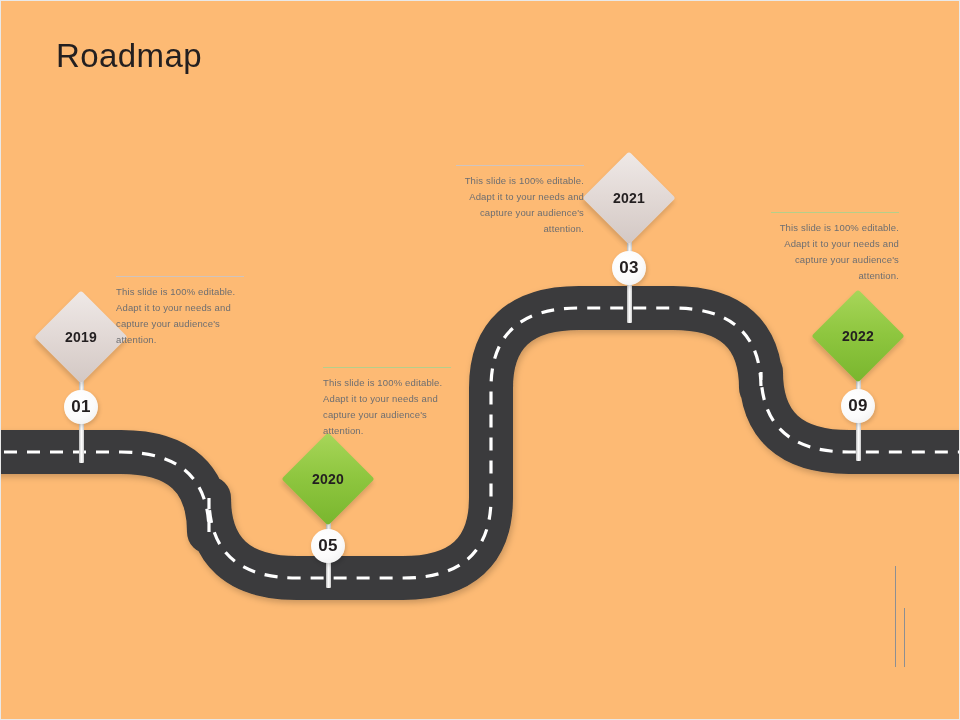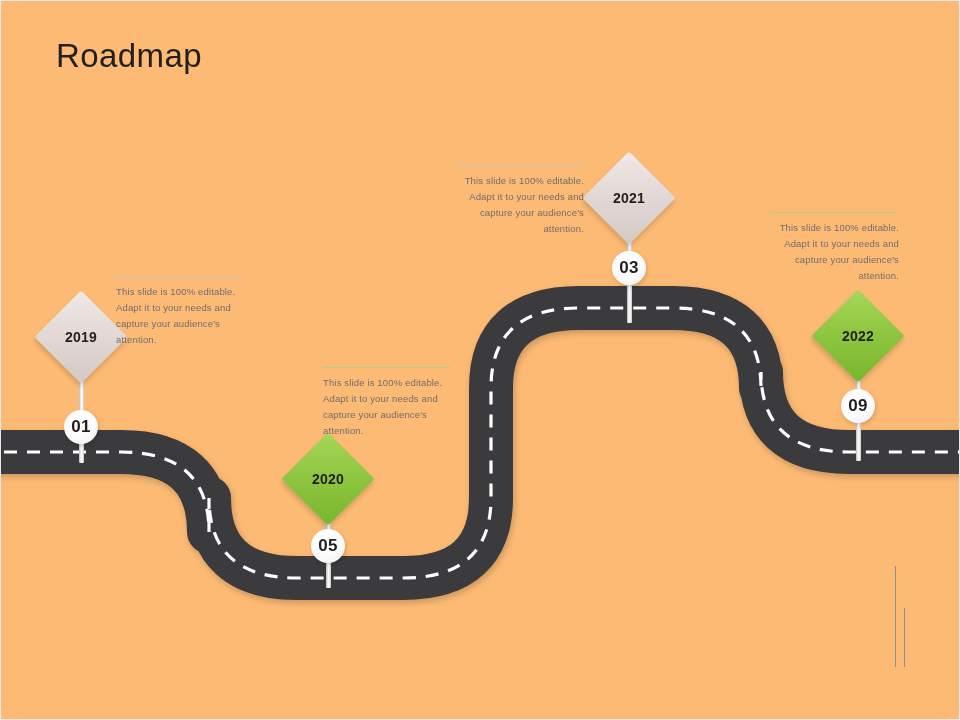--- a/index.html
+++ b/index.html
@@ -148,21 +148,21 @@
              L 760 371
              Q 760 451 848 451
              L 980 451" fill="none" stroke="#ffffff" stroke-width="3.2" stroke-dasharray="13 10" stroke-linecap="butt"></path>
   </svg>
 
   <div class="milestone">
     <div class="pole" style="left:78px;top:352px;height:110px;"></div>
     <div class="diamond beige" style="left:47px;top:303px;">
       <span class="yr">2019</span>
     </div>
-    <div class="badge" style="left:63px;top:409px;text-align:right;">
+    <div class="badge" style="left:63px;top:389px;text-align:right;">
       <span>01</span>
     </div>
     <div class="txtblock left beigeRule" style="left:115px;top:275px;">
       <div class="rule"></div>
       <span class="body">This slide is 100% editable. Adapt it to your needs and capture your audience's attention.</span>
     </div>
   </div>
 
   <div class="milestone">
     <div class="pole" style="left:325px;top:497px;height:90px;"></div>

